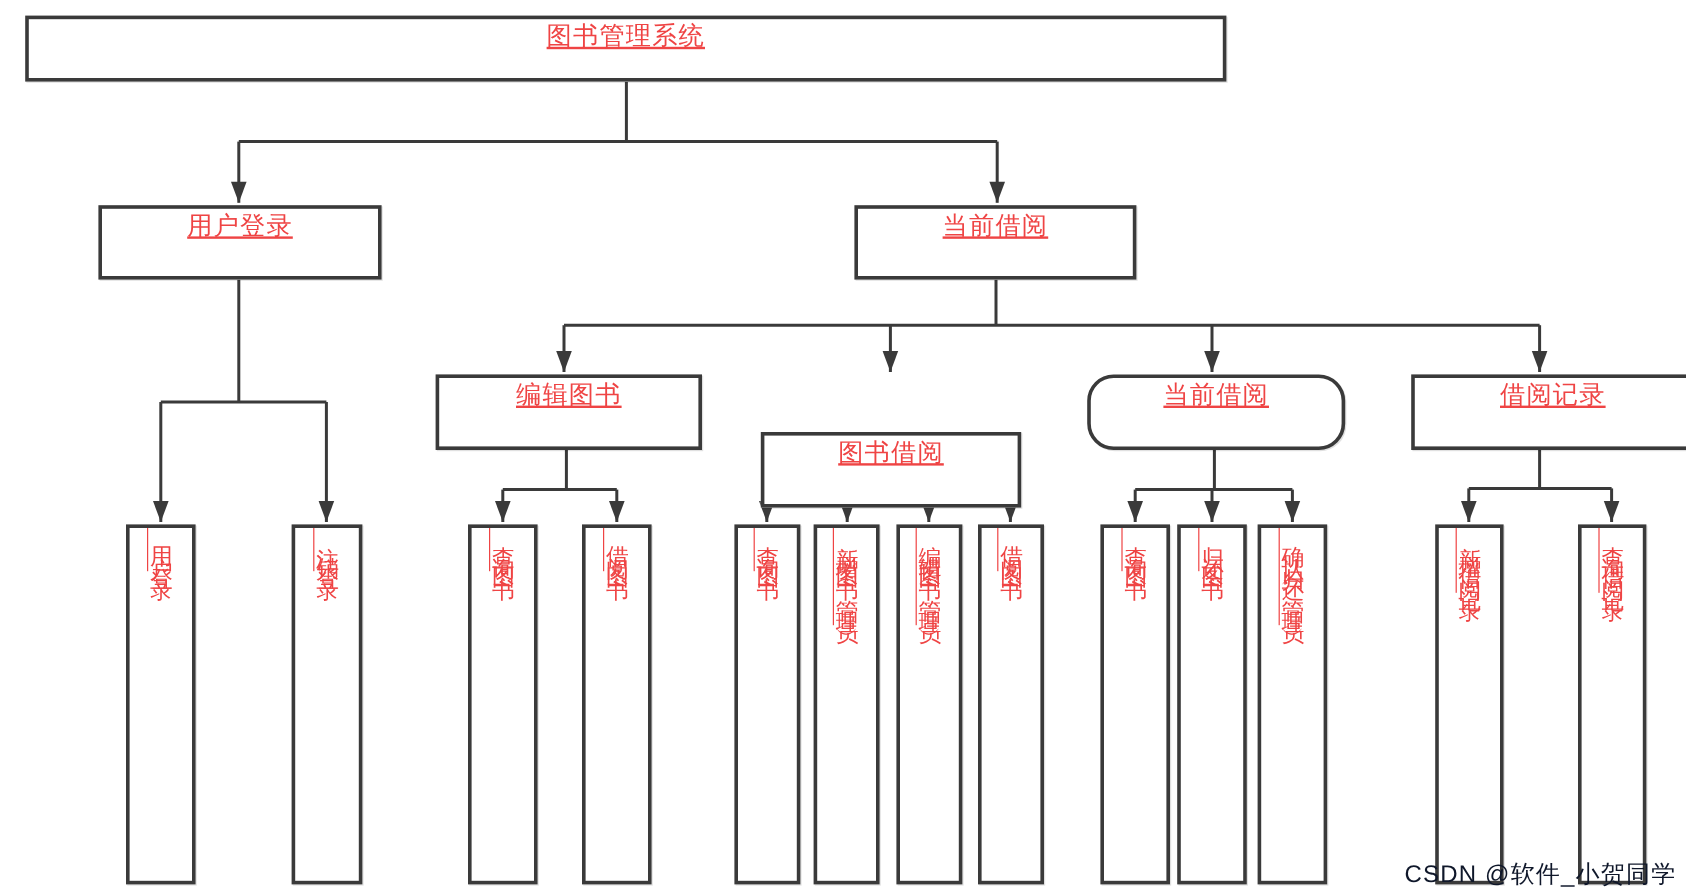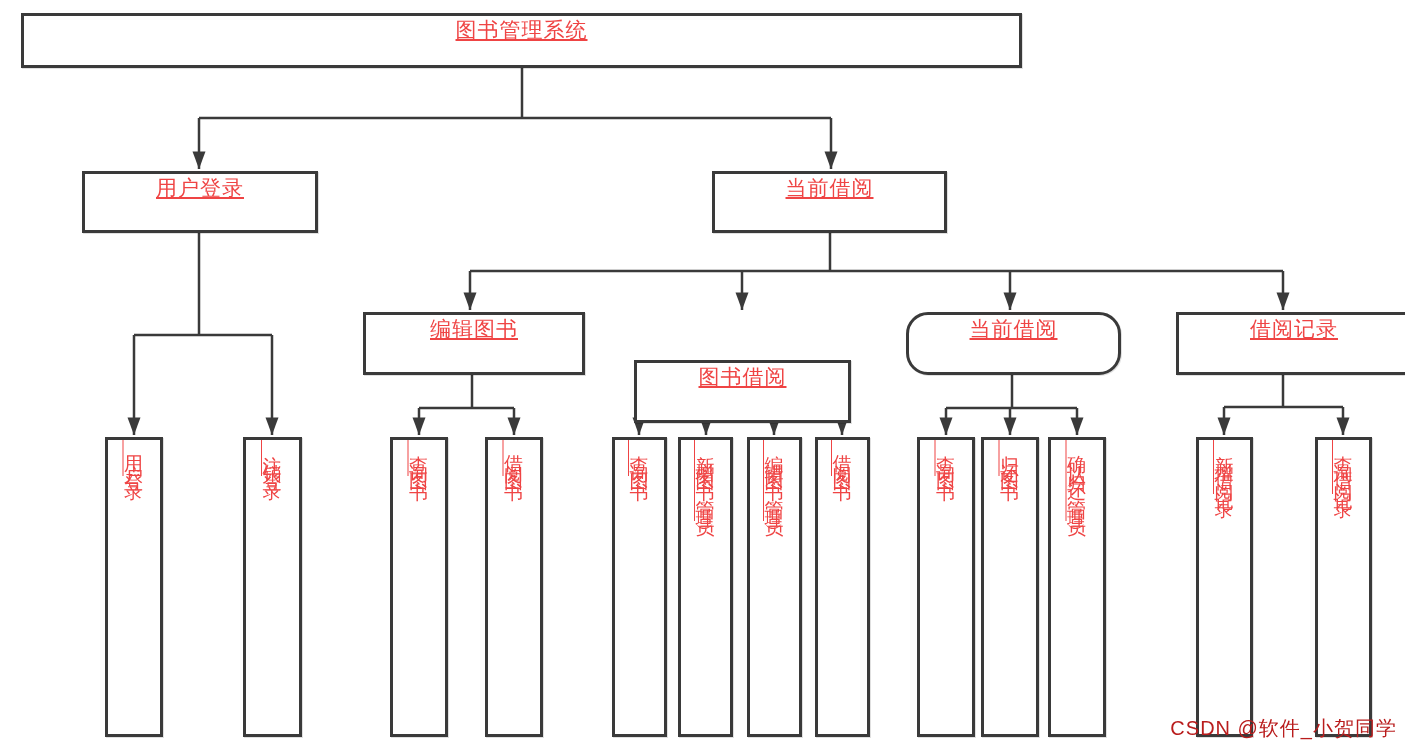--- a/index.html
+++ b/index.html
@@ -29,21 +29,21 @@
     font-size:19px;
     letter-spacing:9px;
     line-height:1;
     white-space:nowrap;
   }
   .watermark{
     position:absolute;
     right:8px;bottom:5px;
     z-index:10;
     font-size:20px;
-    color:#b91c1c;
+    color:#0f172a;
     letter-spacing:1px;
   }
 </style>
 </head>
 <body>
 
 <div class="stage">
 
   <svg class="connectors" width="1405" height="747" viewBox="0 0 1405 747">
     <defs>

